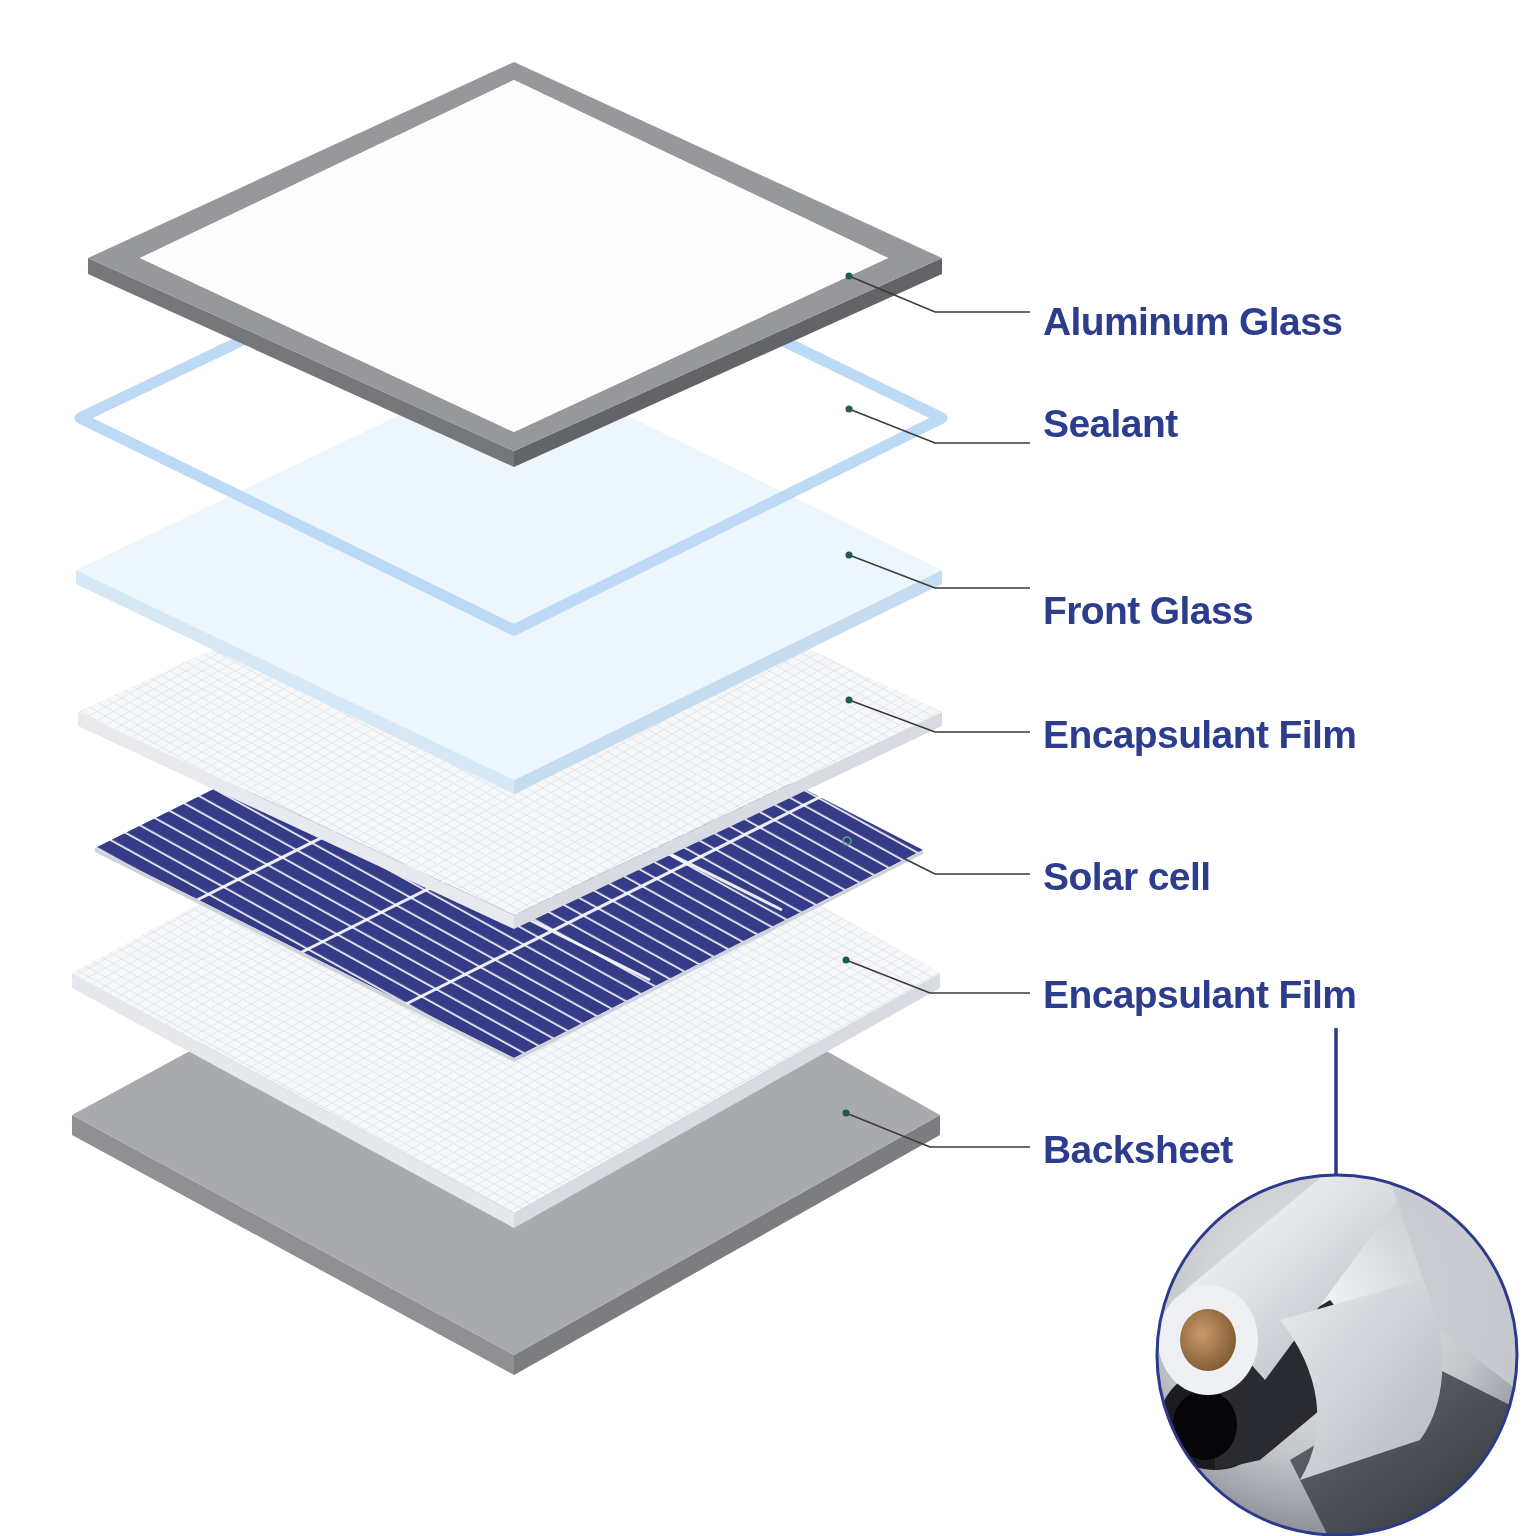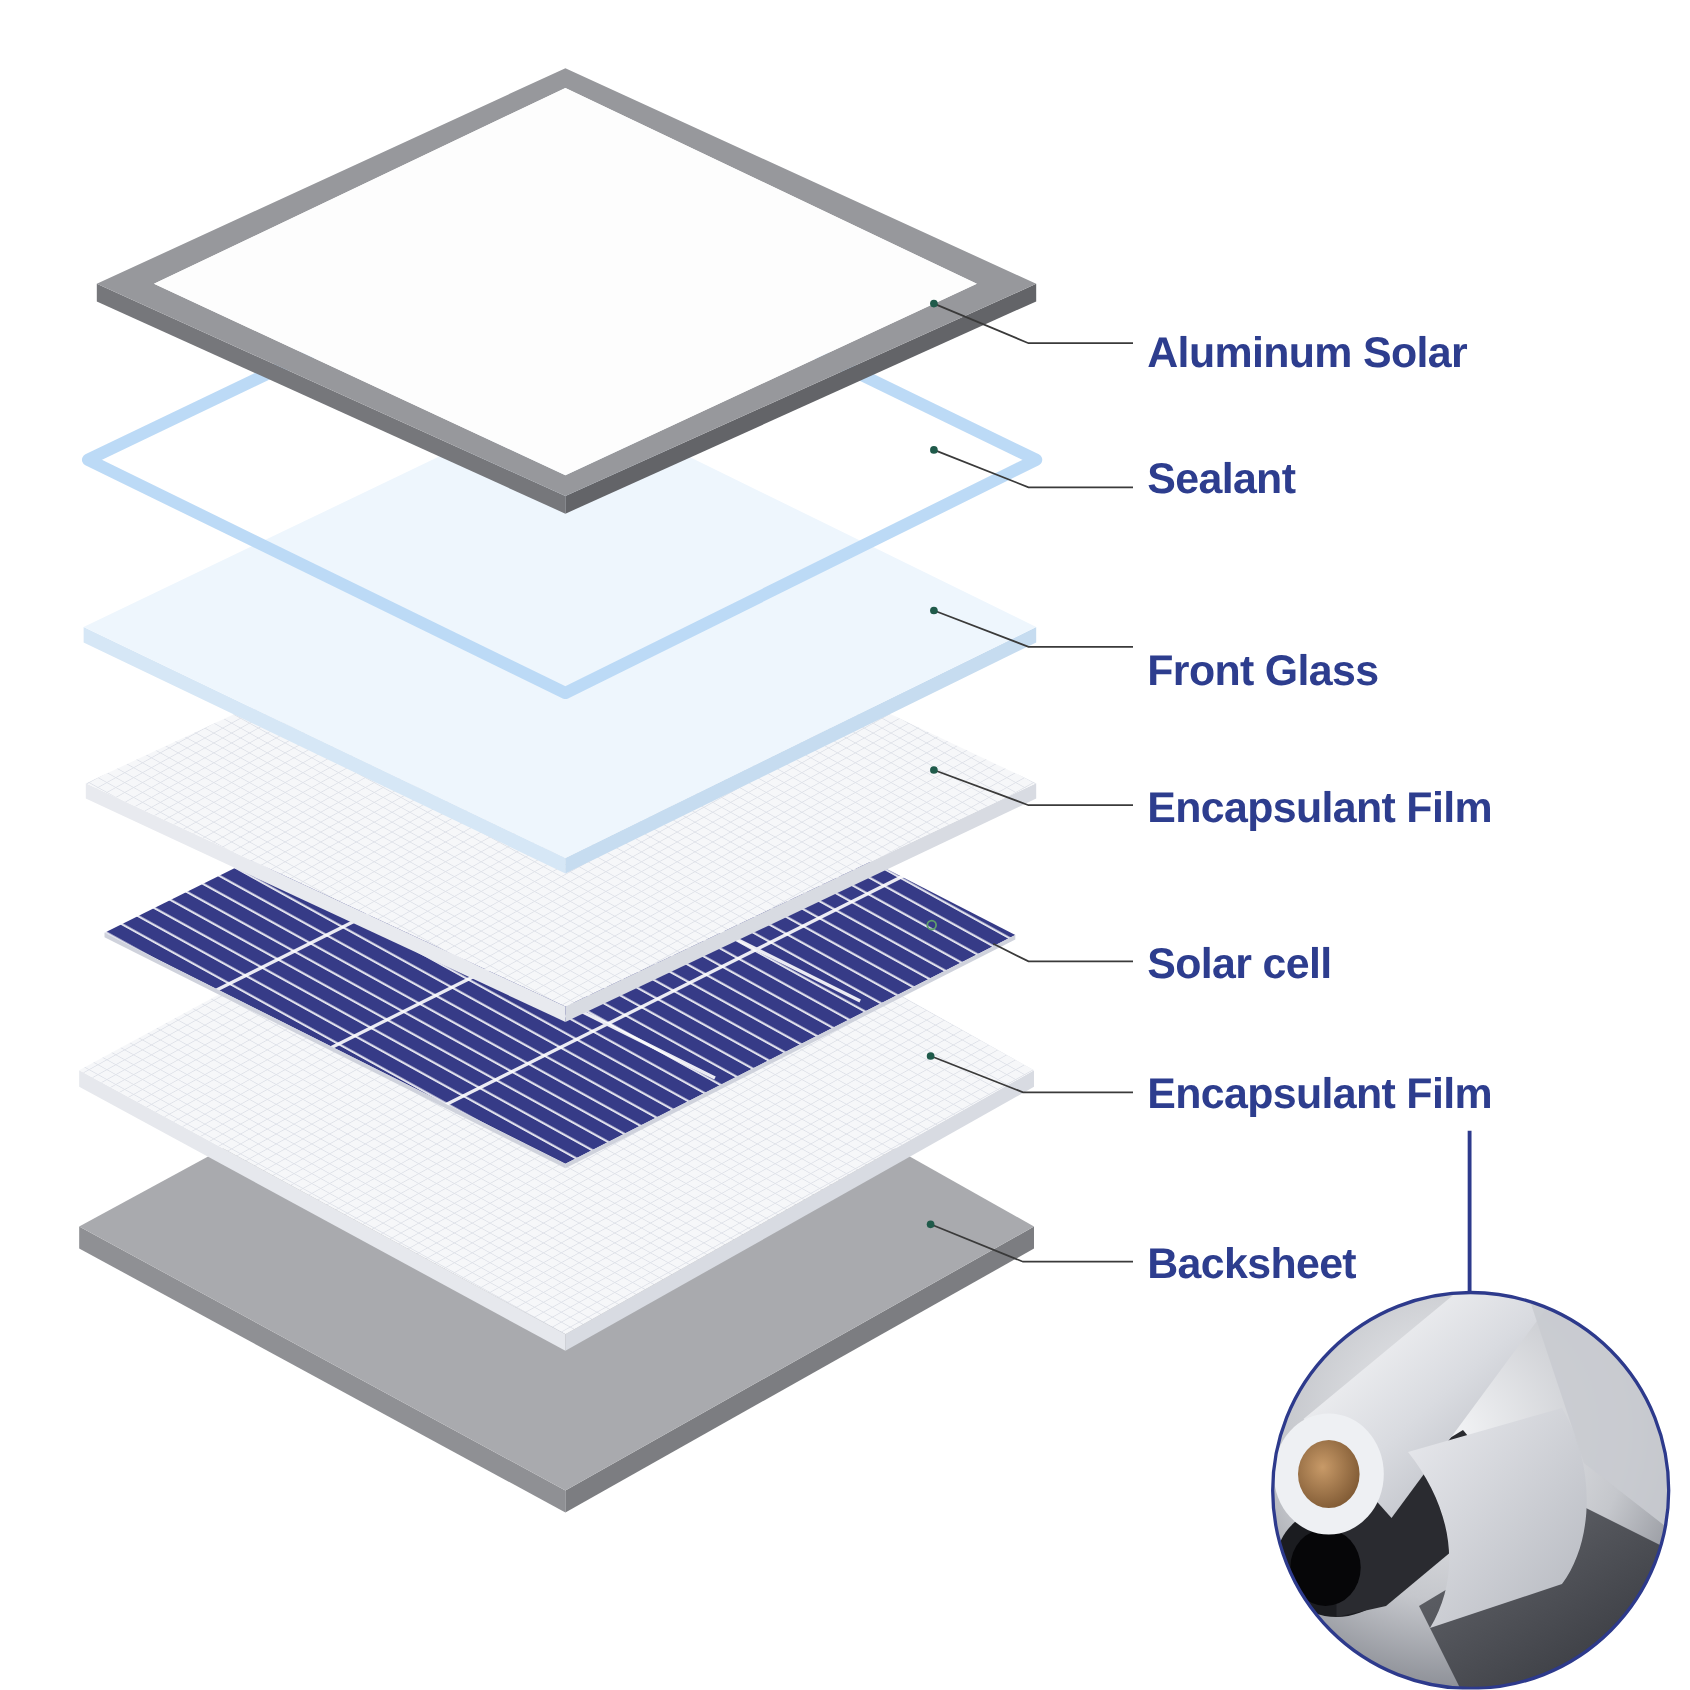--- a/index.html
+++ b/index.html
@@ -144,19 +144,19 @@
       <ellipse cx="1208" cy="1340" rx="50" ry="55" fill="#eef0f3"></ellipse>
       <ellipse cx="1208" cy="1340" rx="28" ry="31" fill="url(#coreGrad)"></ellipse>
 
       <path d="M1280,1320 L1420,1280 C1450,1330 1450,1400 1420,1440 L1300,1480 C1330,1430 1320,1370 1280,1320 Z" fill="url(#sheetGrad)"></path>
       <polygon points="1390,1180 1530,1260 1530,1400 1440,1330" fill="#c9cbd0" opacity="0.9"></polygon>
     </g>
     <circle cx="1337" cy="1355" r="180" fill="none" stroke="#2d3a8c" stroke-width="3"></circle>
   </g>
 </svg>
 
-<div class="label" style="top:302px;">Aluminum Solar</div>
-<div class="label" style="top:416px;">Sealant</div>
+<div class="label" style="top:302px;">Aluminum Glass</div>
+<div class="label" style="top:404px;">Sealant</div>
 <div class="label" style="top:591px;">Front Glass</div>
 <div class="label" style="top:715px;">Encapsulant Film</div>
 <div class="label" style="top:857px;">Solar cell</div>
 <div class="label" style="top:975px;">Encapsulant Film</div>
 <div class="label" style="top:1130px;text-align:right;">Backsheet</div>
 
 </body></html>

